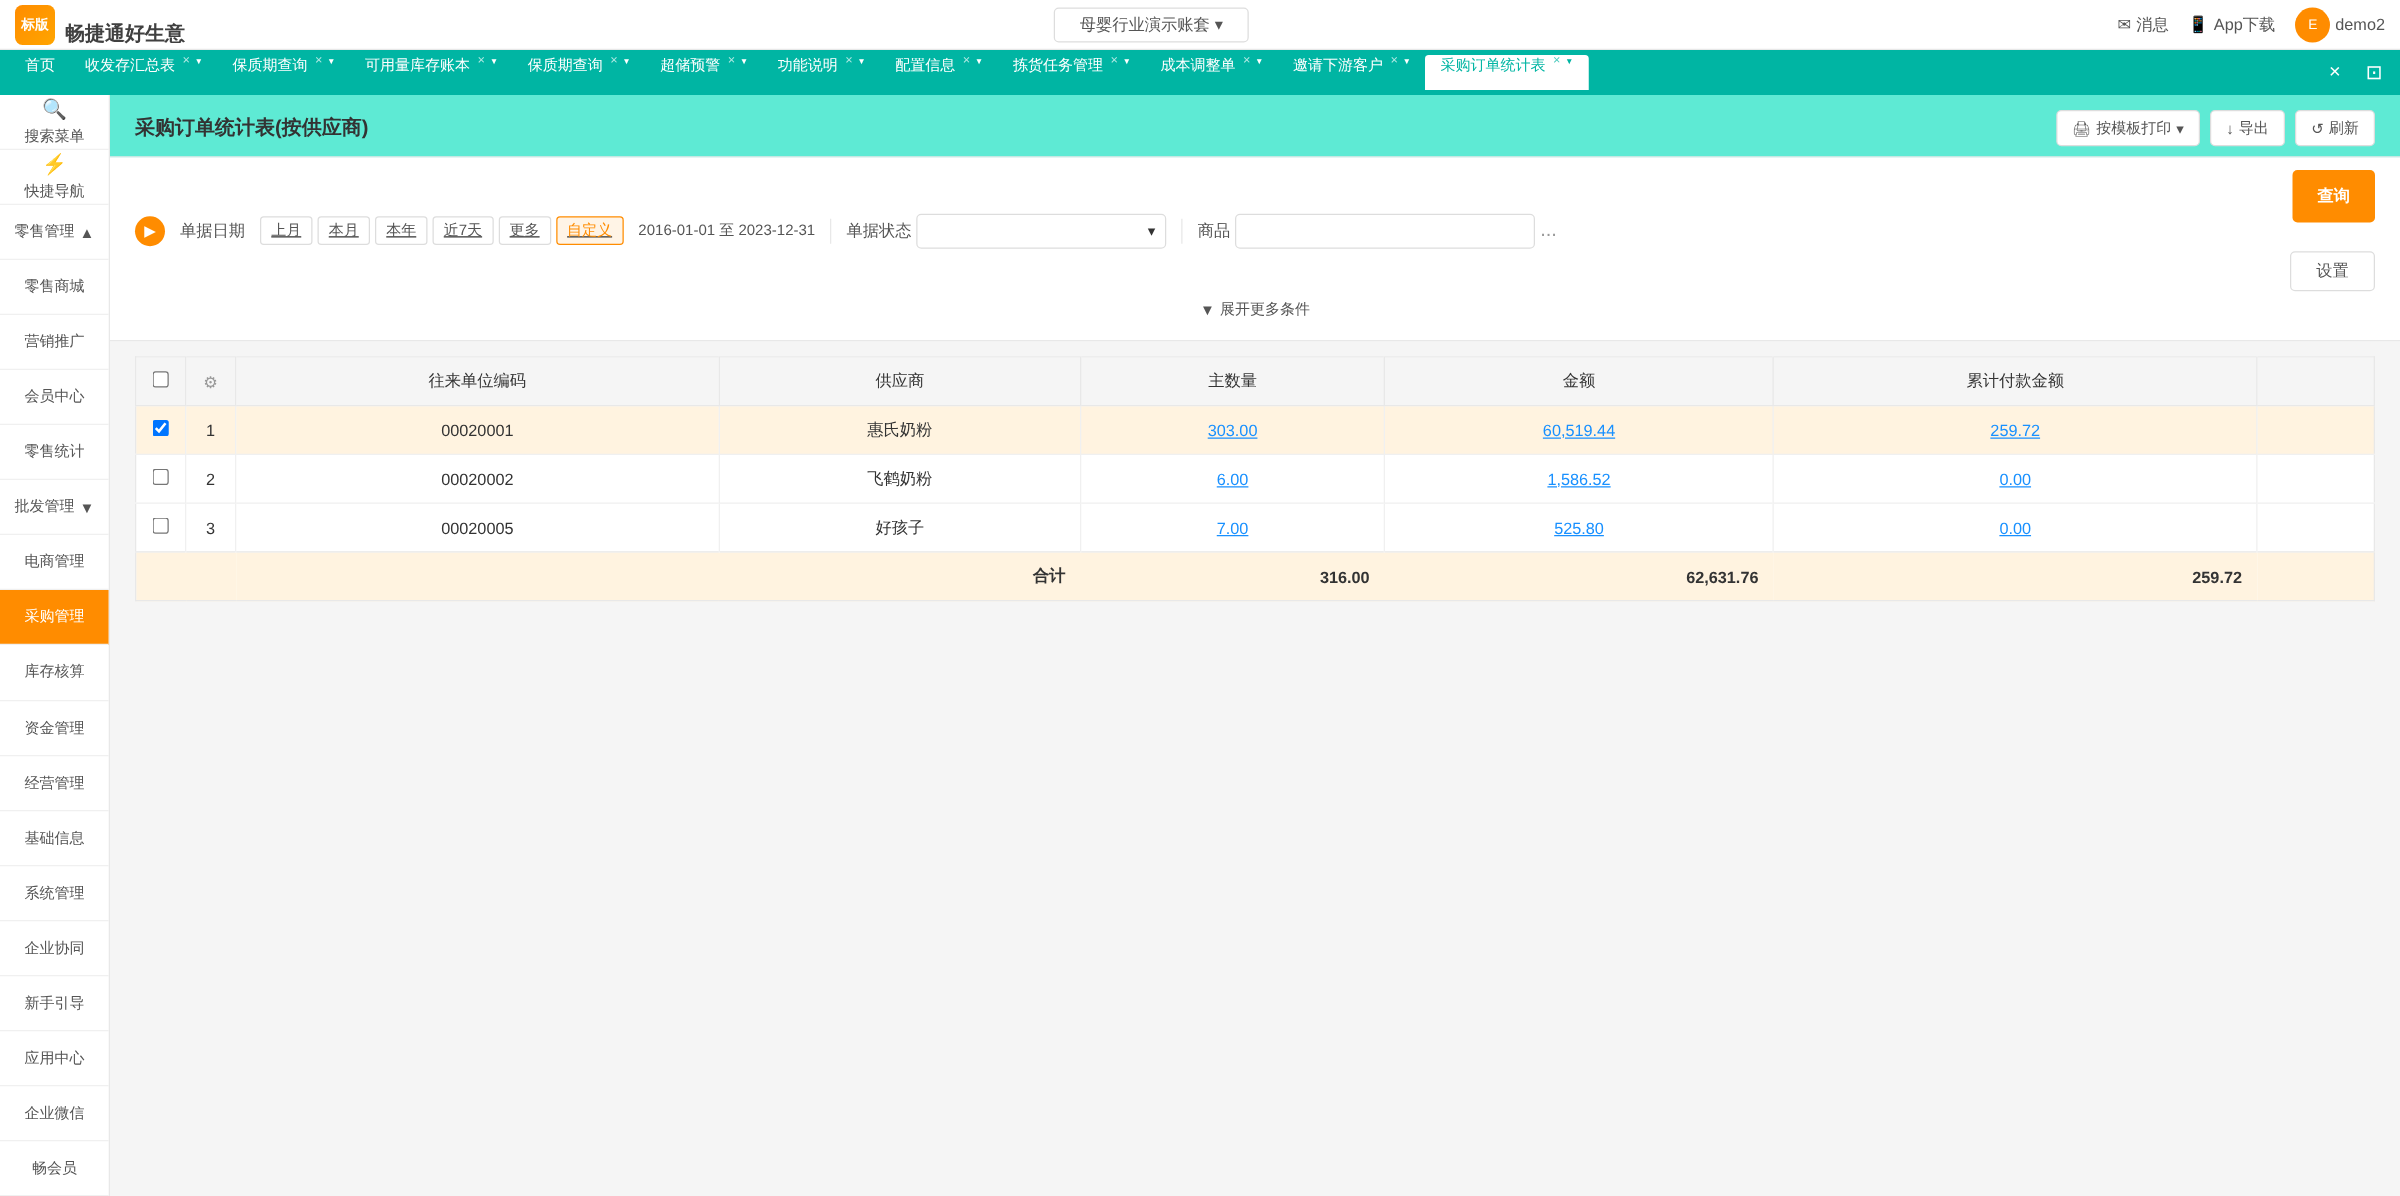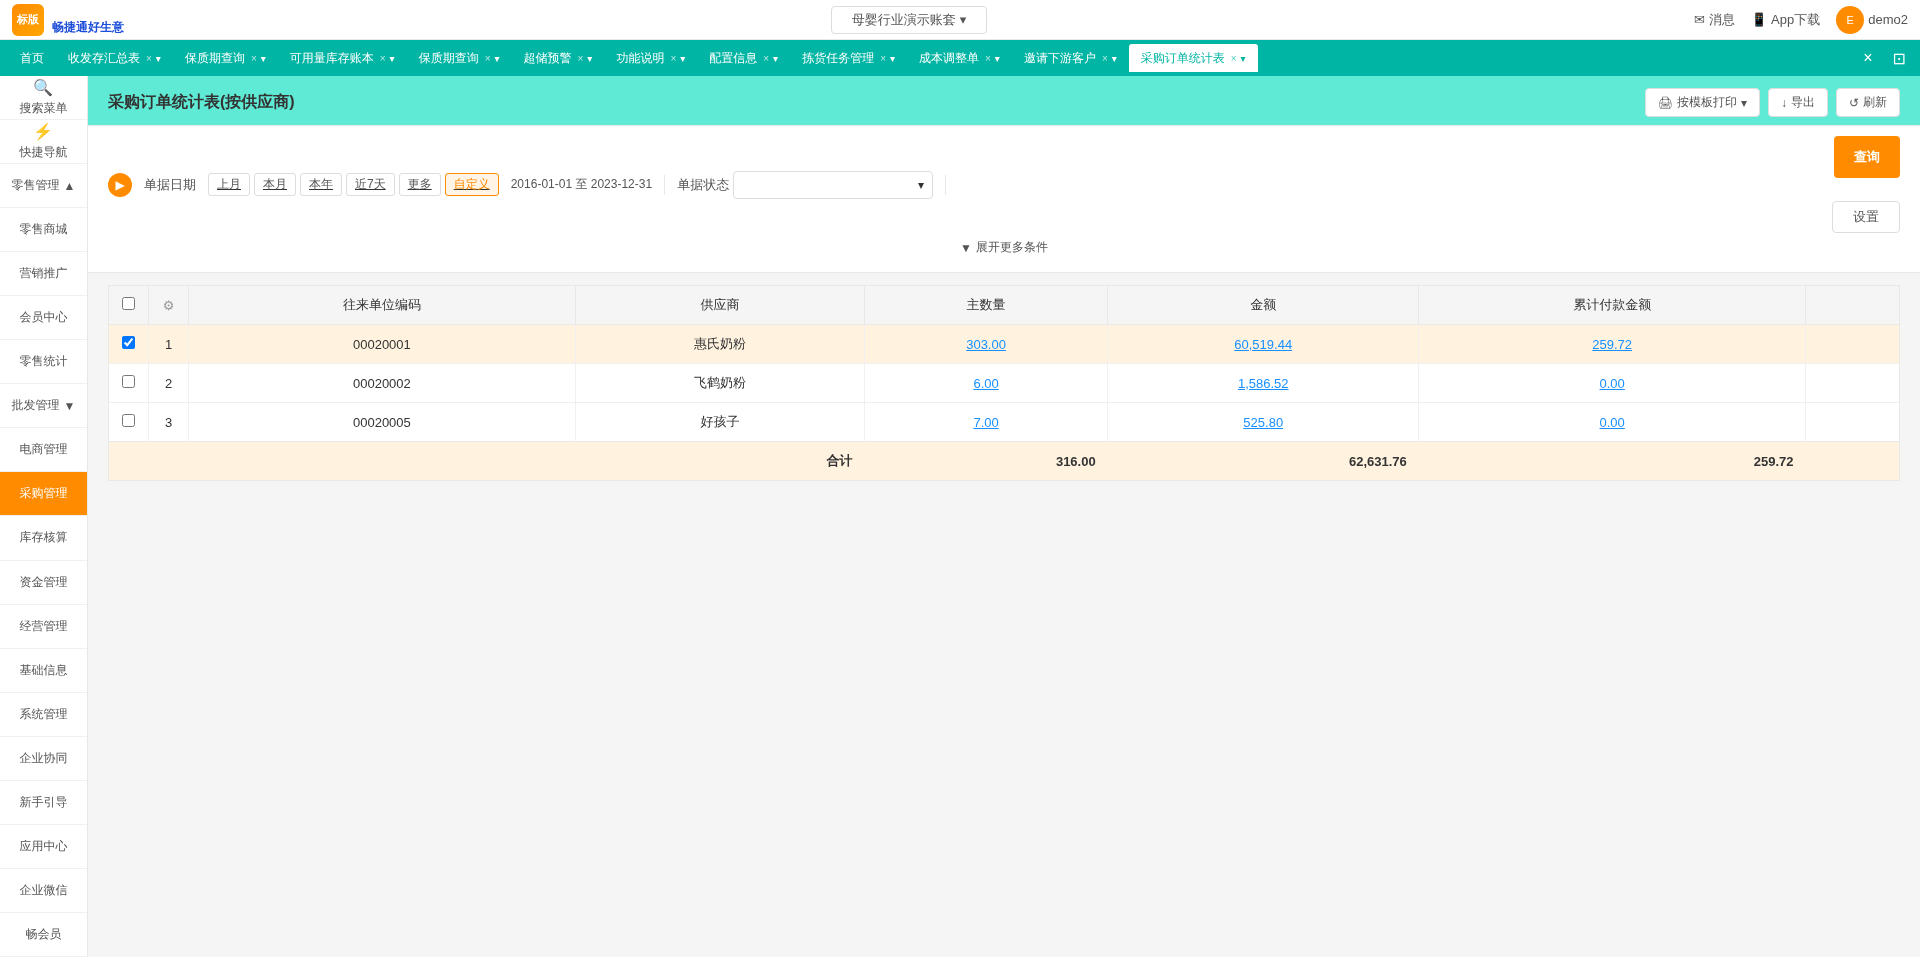--- a/index.html
+++ b/index.html
@@ -2,30 +2,30 @@
 <html><head>
   <meta charset="utf-8">
   <style>
     * { margin: 0; padding: 0; box-sizing: border-box; }
     body { font-family: 'Microsoft YaHei', '微软雅黑', Arial, sans-serif; font-size: 13px; color: #333; background: #f5f5f5; width: 1920px; height: 957px; overflow: hidden; display: flex; flex-direction: column; }
 
     
     .top-bar { height: 40px; background: #fff; display: flex; align-items: center; padding: 0 12px; border-bottom: 1px solid #e8e8e8; justify-content: space-between; flex-shrink: 0; }
     .logo-area { display: flex; align-items: center; gap: 8px; }
     .logo-icon { width: 32px; height: 32px; background: linear-gradient(135deg, #ff8c00, #ffa500); border-radius: 6px; display: flex; align-items: center; justify-content: center; color: white; font-size: 11px; font-weight: bold; }
-    .logo-text { font-size: 12px; color: #1d4ed8; font-weight: bold; line-height: 1.2; margin-top: 16px; }
+    .logo-text { font-size: 16px; color: #404040; font-weight: bold; line-height: 1.2; margin-top: 16px; }
     .top-center { display: flex; align-items: center; gap: 8px; }
     .workspace-select { display: flex; align-items: center; gap: 4px; font-size: 13px; color: #555; cursor: pointer; padding: 4px 20px; border: 1px solid #ddd; border-radius: 4px; background: #fff; }
     .top-right { display: flex; align-items: center; gap: 16px; }
     .top-right-item { display: flex; align-items: center; gap: 4px; font-size: 13px; color: #555; cursor: pointer; }
     .avatar { width: 28px; height: 28px; border-radius: 50%; background: #ff8c00; display: flex; align-items: center; justify-content: center; color: white; font-size: 11px; }
 
     
     .nav-tabs { height: 36px; background: #00b5a3; display: flex; align-items: center; padding: 0 8px; flex-shrink: 0; overflow: hidden; }
-    .nav-tab { height: 28px; padding: 0 12px; display: flex; align-items: center; gap: 4px; color: white; font-size: 12px; cursor: pointer; white-space: nowrap; border-radius: 3px; position: relative; }
+    .nav-tab { height: 28px; padding: 0 12px; display: flex; gap: 4px; color: white; font-size: 12px; cursor: pointer; white-space: nowrap; border-radius: 3px; position: relative; font-family: Liberation Mono, monospace; }
     .nav-tab.active { background: #fff; color: #00b5a3; border-radius: 3px 3px 0 0; }
     .nav-tab .close-btn { font-size: 10px; opacity: 0.7; margin-left: 2px; }
     .nav-tab .arrow { font-size: 10px; }
     .nav-end { margin-left: auto; display: flex; align-items: center; gap: 8px; }
     .nav-end-btn { color: white; font-size: 16px; cursor: pointer; padding: 2px 6px; }
 
     
     .main-layout { display: flex; flex: 1; overflow: hidden; }
 
     
@@ -287,20 +287,25 @@
         </span>
         <div class="filter-divider"></div>
         <div class="filter-select">
           <label>单据状态</label>
           <div class="select-box">
             <span></span>
             <span>▾</span>
           </div>
         </div>
         <div class="filter-divider"></div>
+        <div class="filter-select">
+          <label>商品</label>
+          <input class="goods-input" type="text" style="">
+          <span style="cursor:pointer;color:#999;font-size:16px;">...</span>
+        </div>
         <div class="filter-right-actions">
           <button class="btn-query">查询</button>
           <button class="btn-settings">设置</button>
         </div>
       </div>
       <div class="expand-more">
         <span>▼</span>
         <span>展开更多条件</span>
       </div>
     </div>

